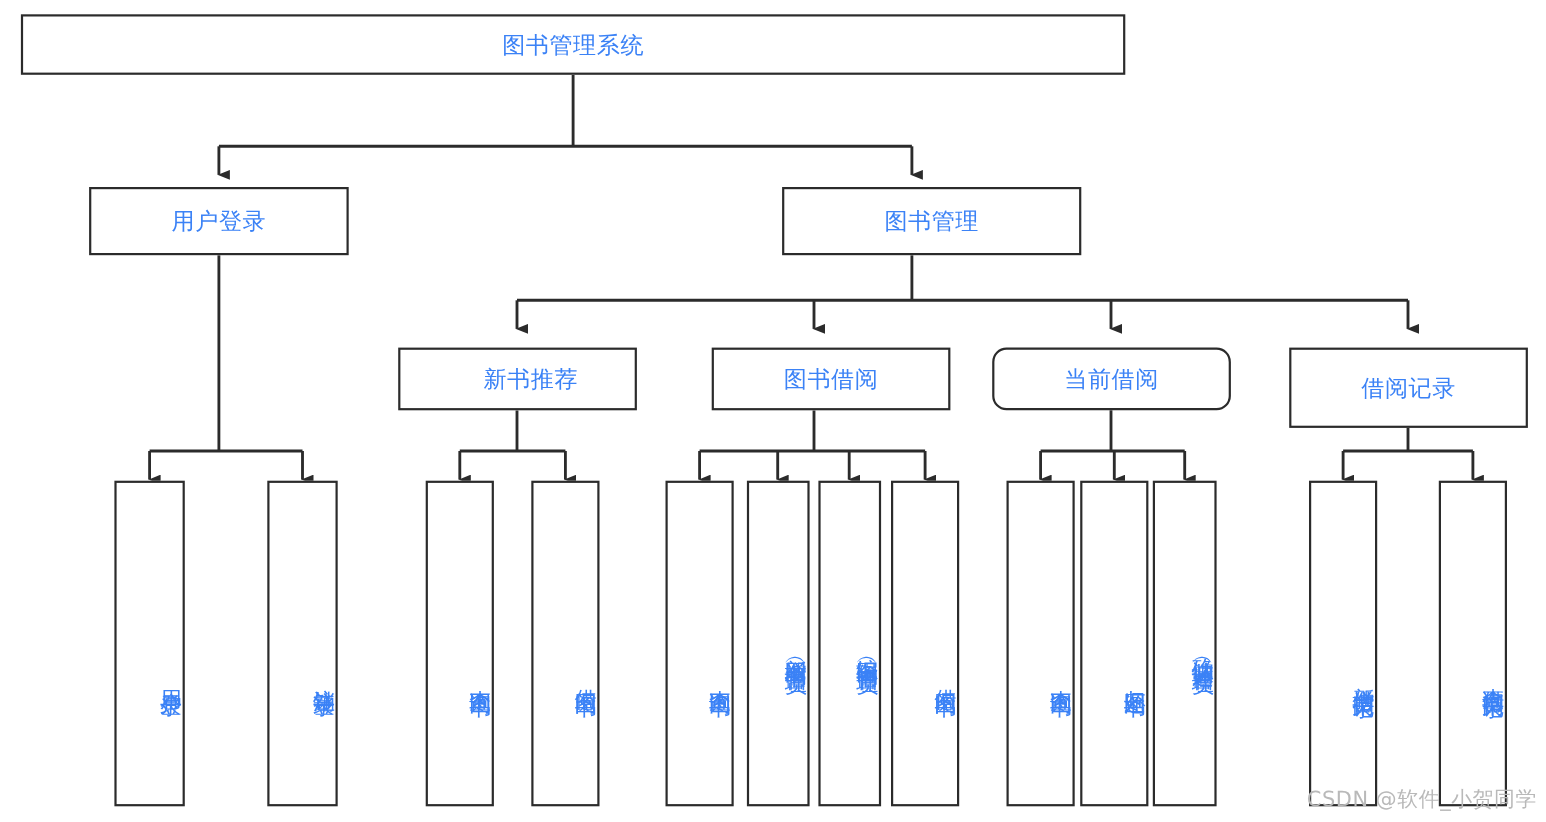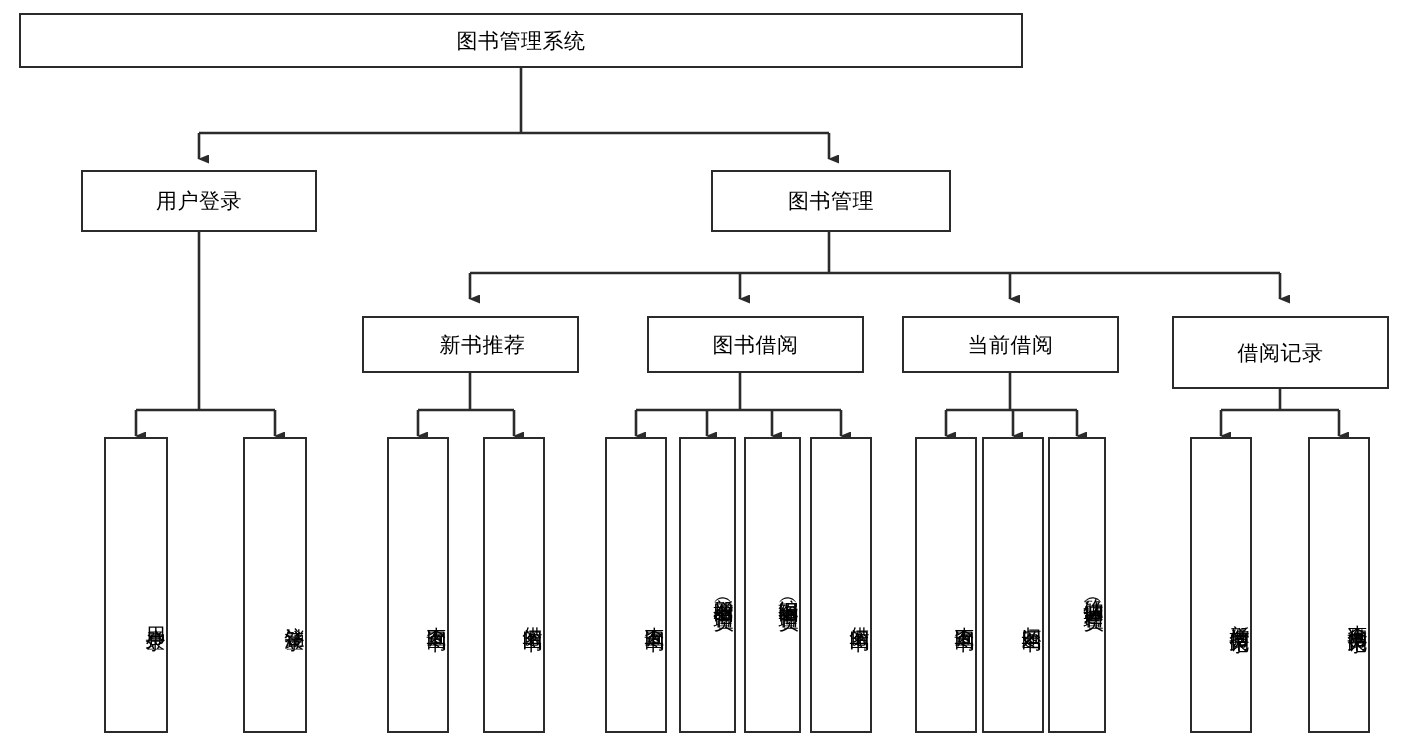--- a/index.html
+++ b/index.html
@@ -23,21 +23,21 @@
     pointer-events: none;
   }
   .node {
     position: absolute;
     box-sizing: border-box;
     background: #ffffff;
     border: 2.5px solid #2b2b2b;
     display: flex;
     align-items: center;
     justify-content: center;
-    color: #000000;
+    color: #3b82f6;
   }
   .node.horiz {
     font-size: 21px;
     letter-spacing: 0.5px;
   }
   .node.vert {
     writing-mode: vertical-rl;
     text-orientation: upright;
     font-size: 20px;
     letter-spacing: 2px;
@@ -108,30 +108,30 @@
       </g>
   </svg>
 
   <div id="nodes-layer">
       <div class="node horiz" style="left: 19px; top: 13px; width: 1004px; height: 55px;">
         <span class="txt">图书管理系统</span>
       </div>
       <div class="node horiz" style="left: 81px; top: 170px; width: 236px; height: 62px;">
         <span class="txt">用户登录</span>
       </div>
-      <div class="node horiz" style="left: 711px; top: 170px; width: 240px; height: 62px; align-items: center;">
+      <div class="node horiz" style="left: 711px; top: 170px; width: 272px; height: 62px; align-items: center;">
         <span class="txt">图书管理</span>
       </div>
       <div class="node horiz" style="left: 362px; top: 316px; width: 217px; height: 57px; padding-left: 24px;">
         <span class="txt">新书推荐</span>
       </div>
       <div class="node horiz" style="left: 632px; top: 316px; width: 217px; height: 57px; margin-left: 15px;">
         <span class="txt">图书借阅</span>
       </div>
-      <div class="node horiz" style="left: 902px; top: 316px; width: 217px; height: 57px;">
+      <div class="node horiz" style="left: 902px; top: 316px; width: 217px; height: 57px; border-radius: 13px;">
         <span class="txt">当前借阅</span>
       </div>
       <div class="node horiz" style="left: 1172px; top: 316px; width: 217px; height: 73px;">
         <span class="txt">借阅记录</span>
       </div>
       <div class="node vert mid" style="left: 104px; top: 437px; width: 64px; height: 296px;">
         <span class="txt">用户登录</span>
       </div>
       <div class="node vert mid" style="left: 243px; top: 437px; width: 64px; height: 296px;">
         <span class="txt">注销登录</span>
@@ -164,13 +164,14 @@
         <span class="txt">确认归还（管理员）</span>
       </div>
       <div class="node vert mid" style="left: 1190px; top: 437px; width: 62px; height: 296px;">
         <span class="txt">新增借阅记录</span>
       </div>
       <div class="node vert mid" style="left: 1308px; top: 437px; width: 62px; height: 296px;">
         <span class="txt">查询借阅记录</span>
       </div>
     </div>
 
+  <div class="watermark" style="left: 1188px; top: 714px; color: rgb(185, 185, 185);">CSDN @软件_小贺同学</div>
 </div>
 
 </body></html>

